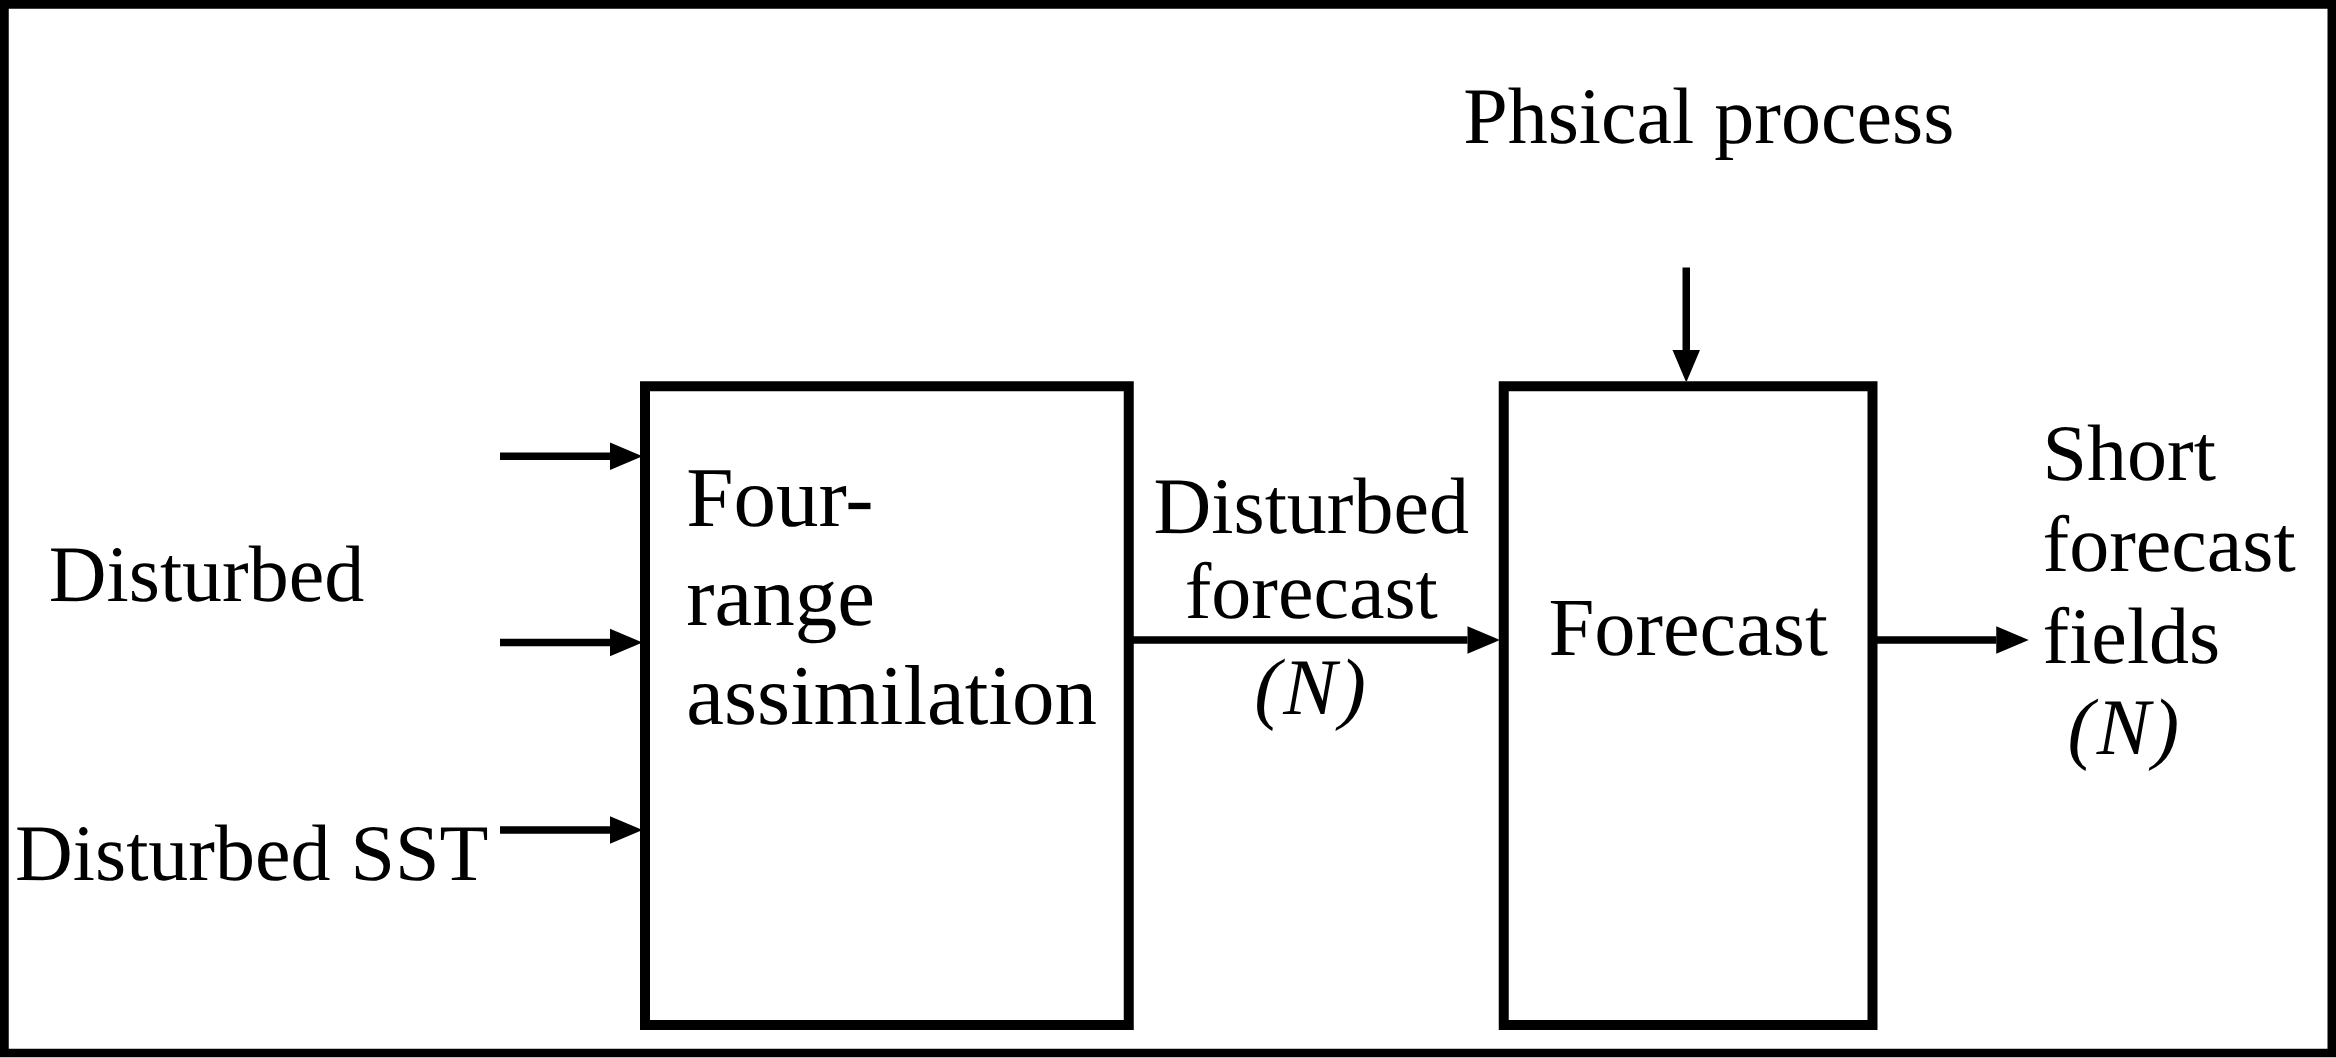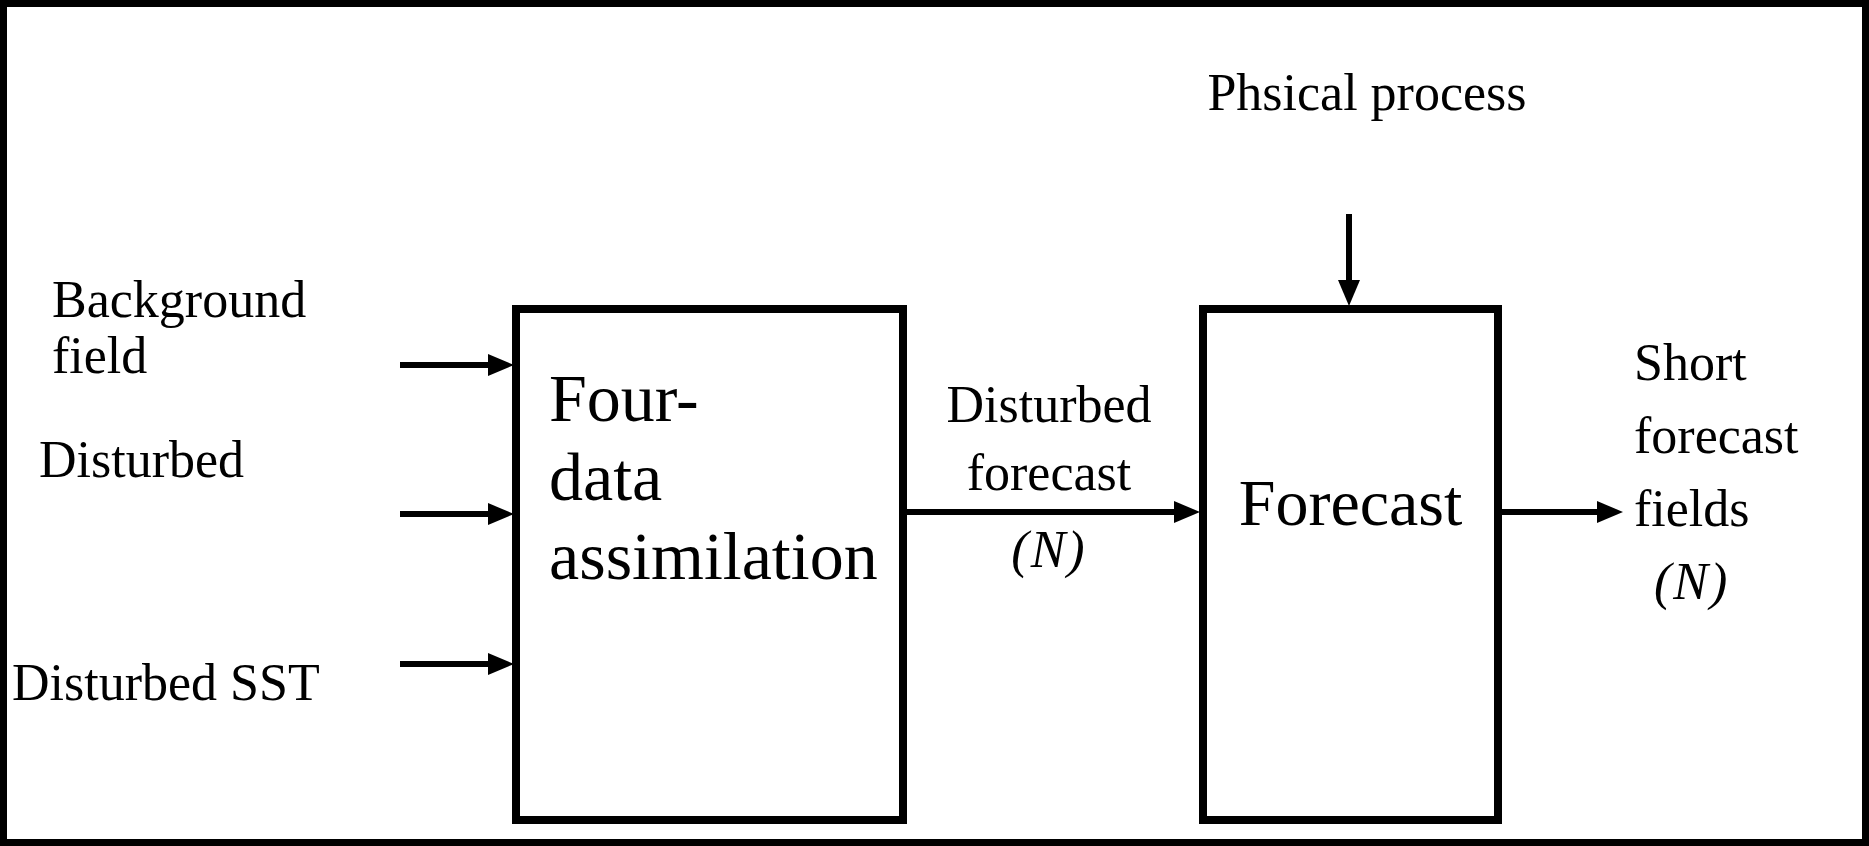--- a/index.html
+++ b/index.html
@@ -11,21 +11,21 @@
     position: relative;
     width: 1869px;
     height: 846px;
     background: #ffffff;
     border: 7px solid #000000;
     box-sizing: border-box;
     overflow: hidden;
     font-family: "Liberation Serif", "DejaVu Serif", serif;
     color: #000000;
   }
-  .lbl { position: absolute; font-size: 52px; white-space: nowrap; }
+  .lbl { position: absolute; font-size: 64px; white-space: nowrap; }
   .line { display: block; }
 
   
   .lbl-background   { left: 45px;  top: 265px; line-height: 56px; }
   .lbl-observations { left: 32px;  top: 422px; line-height: 62px; }
   .lbl-sst          { left: 5px;   top: 614px; line-height: 68px; margin-top: 28px; }
 
   
   .lbl-perturbation { left: 1060px; top: 50px; width: 600px; text-align: center; line-height: 72px; }
 
@@ -87,24 +87,20 @@
   .arrow-down .head  { position: absolute; left: 0; top: 66px; width: 0; height: 0;
                        border-left: 11px solid transparent;
                        border-right: 11px solid transparent;
                        border-top: 26px solid #000000; }
 </style>
 </head>
 <body>
 
 <div class="canvas">
 
-  <div class="lbl lbl-background">
-    <span class="line">Background</span>
-    <span class="line">field</span>
-  </div>
 
   <div class="lbl lbl-observations">
     <span class="line">Disturbed</span>
   </div>
 
   <div class="lbl lbl-sst">
     <span class="line">Disturbed SST</span>
   </div>
 
   <div class="arrow arrow-right arrow-bg">
@@ -116,21 +112,21 @@
     <div class="head"></div>
   </div>
   <div class="arrow arrow-right arrow-sst">
     <div class="shaft"></div>
     <div class="head"></div>
   </div>
 
   <div class="box box-assimilation">
     <div class="box-text">
       <span class="line">Four-</span>
-      <span class="line">data</span>
+      <span class="line">range</span>
       <span class="line">assimilation</span>
     </div>
   </div>
 
   <div class="lbl lbl-analysis">
     <span class="line">Disturbed</span>
     <span class="line">forecast</span>
   </div>
   <div class="arrow arrow-right arrow-analysis">
     <div class="shaft"></div>

